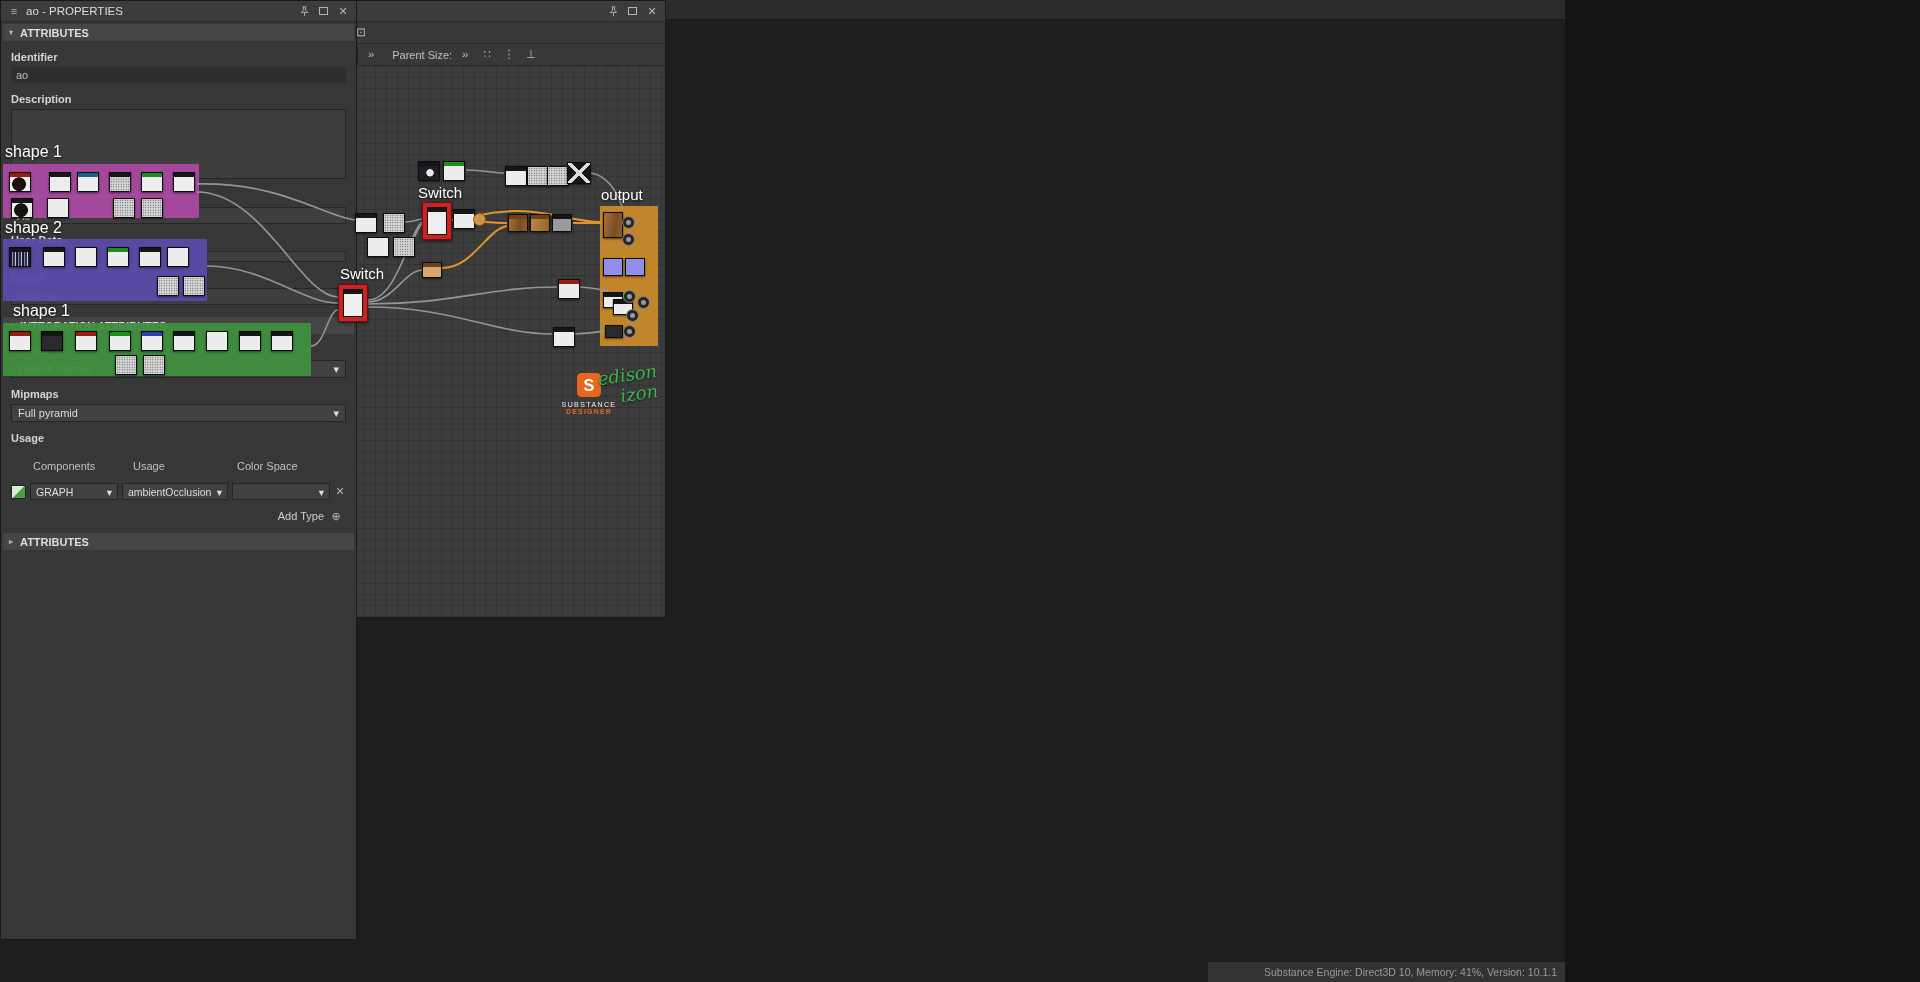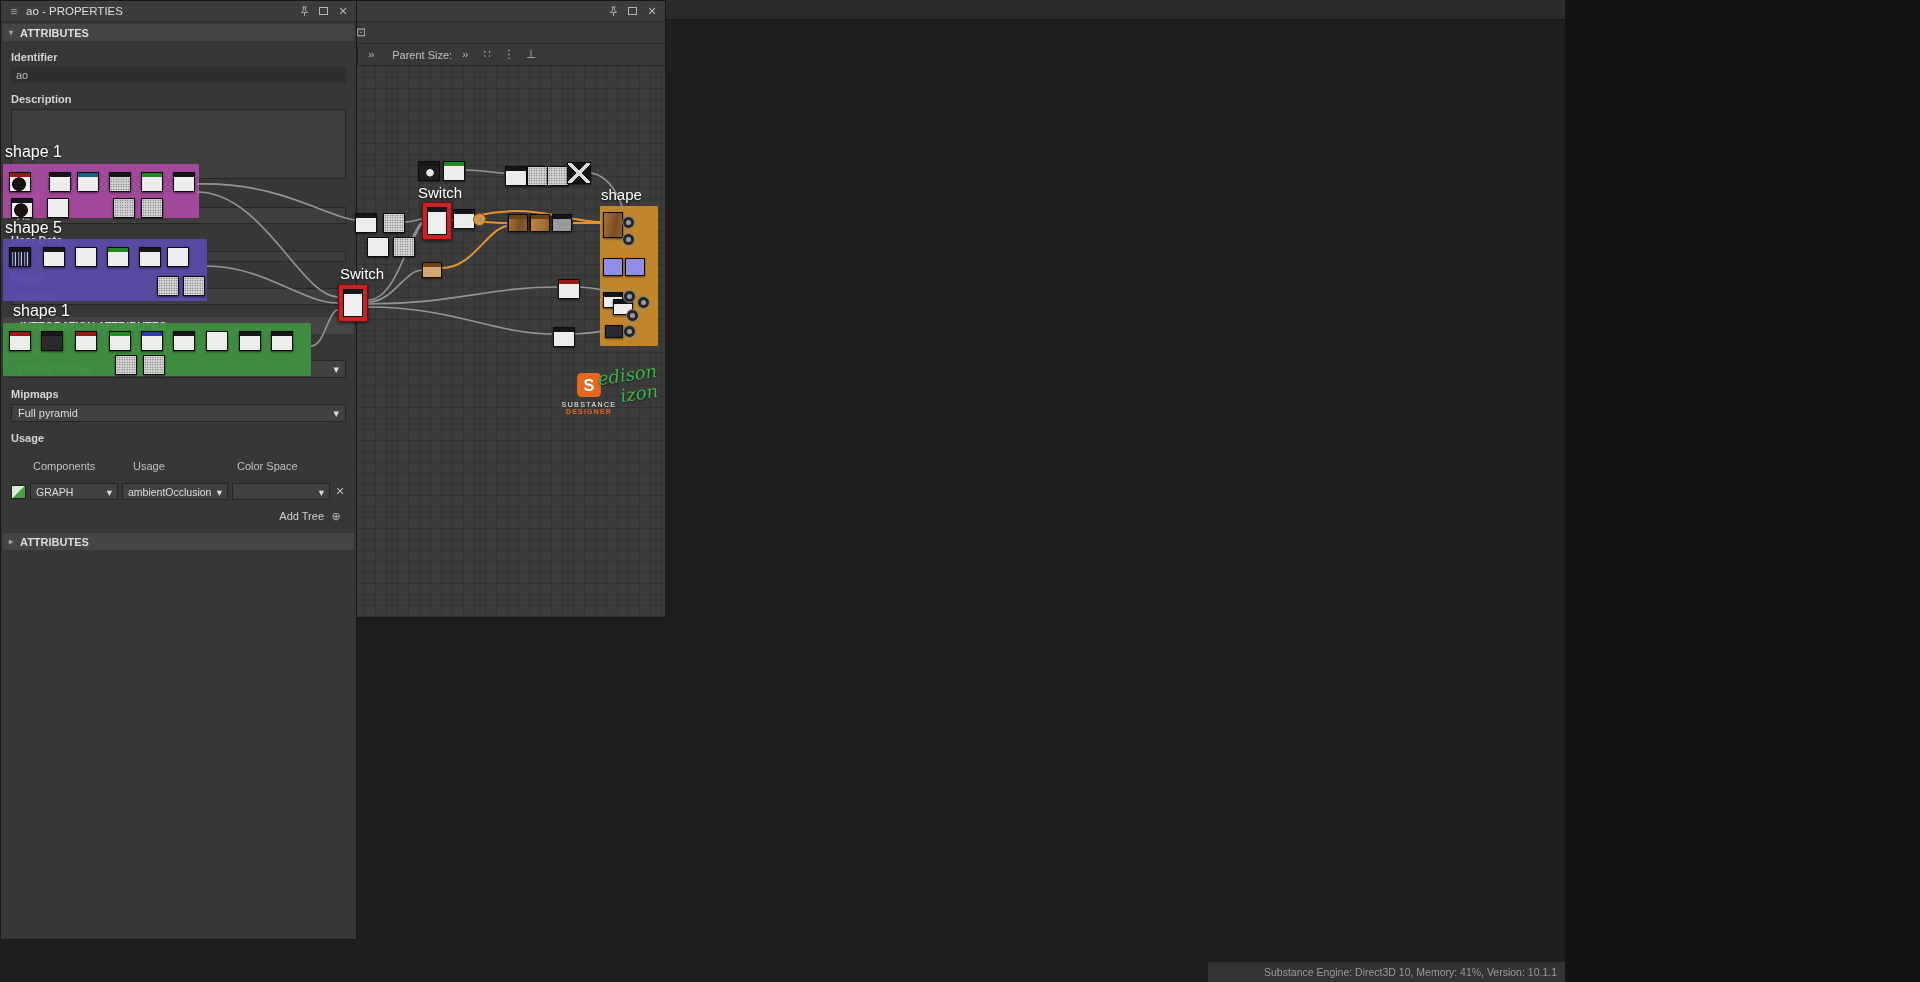--- a/index.html
+++ b/index.html
@@ -706,25 +706,25 @@
         </div>
       <div class="gnode b-dark" style="left:604px;top:259px;width:18px;height:13px"></div>
       <i class="obadge" style="left:621px;top:150px"></i>
       <i class="obadge" style="left:621px;top:167px"></i>
       <i class="obadge" style="left:622px;top:224px"></i>
       <i class="obadge" style="left:636px;top:230px"></i>
       <i class="obadge" style="left:625px;top:243px"></i>
       <i class="obadge" style="left:622px;top:259px"></i>
 
       <div class="glabel" style="left:4px;top:77px">shape 1</div>
-      <div class="glabel" style="left:4px;top:153px">shape 5</div>
+      <div class="glabel" style="left:4px;top:153px">shape 2</div>
       <div class="glabel" style="left:12px;top:236px">shape 1</div>
       <div class="glabel small" style="left:339px;top:199px">Switch</div>
       <div class="glabel small" style="left:417px;top:118px">Switch</div>
-      <div class="glabel small" style="left:600px;top:120px">shape</div>
+      <div class="glabel small" style="left:600px;top:120px">output</div>
 
       <div class="sdlogo" style="left:556px;top:306px">
         <svg width="26" height="26" viewBox="0 0 24 24">
             <rect x="1" y="1" width="22" height="22" rx="4" fill="#e8671f"></rect>
             <text x="12" y="17.5" text-anchor="middle" font-size="15" font-weight="bold" fill="#fff" font-family="Liberation Sans, sans-serif">S</text>
           </svg>
         <div class="sdtext1">SUBSTANCE</div>
         <div class="sdtext2">DESIGNER</div>
       </div>
       <div class="sig" style="left:598px;top:300px">
@@ -797,21 +797,21 @@
           <span>ambientOcclusion</span>
           <span class="car">▾</span>
         </span>
         <span class="udd" style="flex:1">
           <span></span>
           <span class="car">▾</span>
         </span>
         <span class="i">✕</span>
       </div>
       <div class="additem">
-        <span>Add Tree</span>
+        <span>Add Type</span>
         <span class="i">⊕</span>
       </div>
     </div>
 
     <div class="secbar" style="margin-top:10px">
       <span class="schev">▸</span>
       <span>ATTRIBUTES</span>
     </div>
   </section>
 

